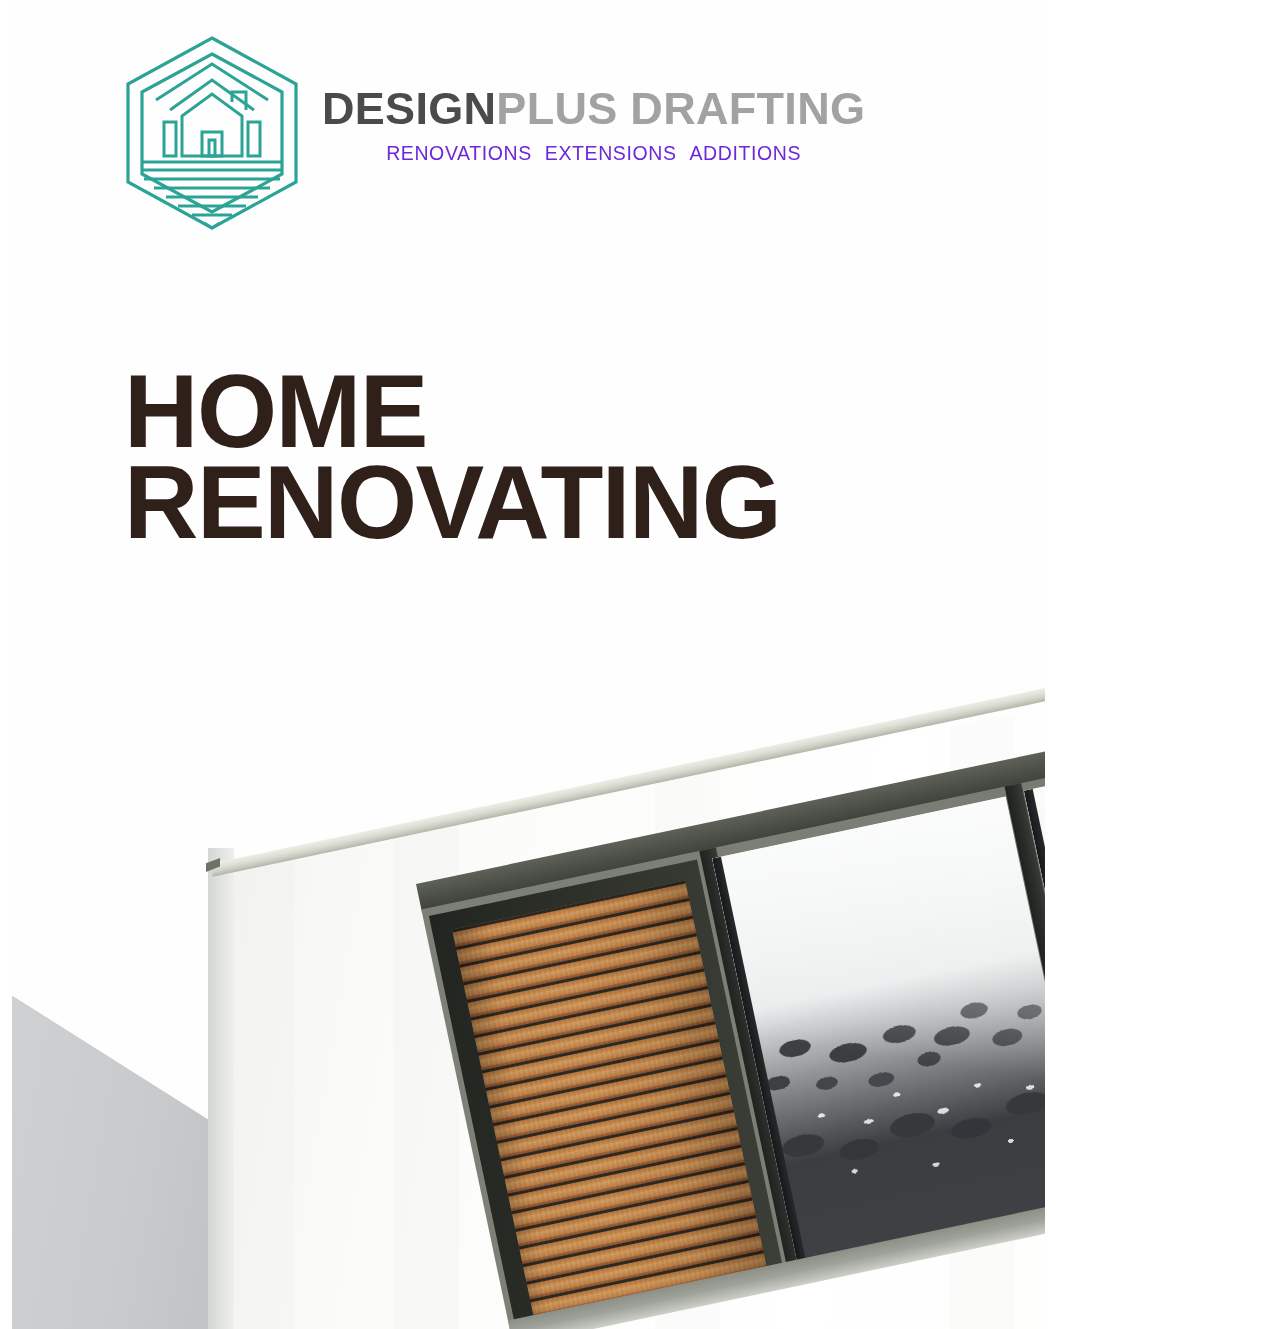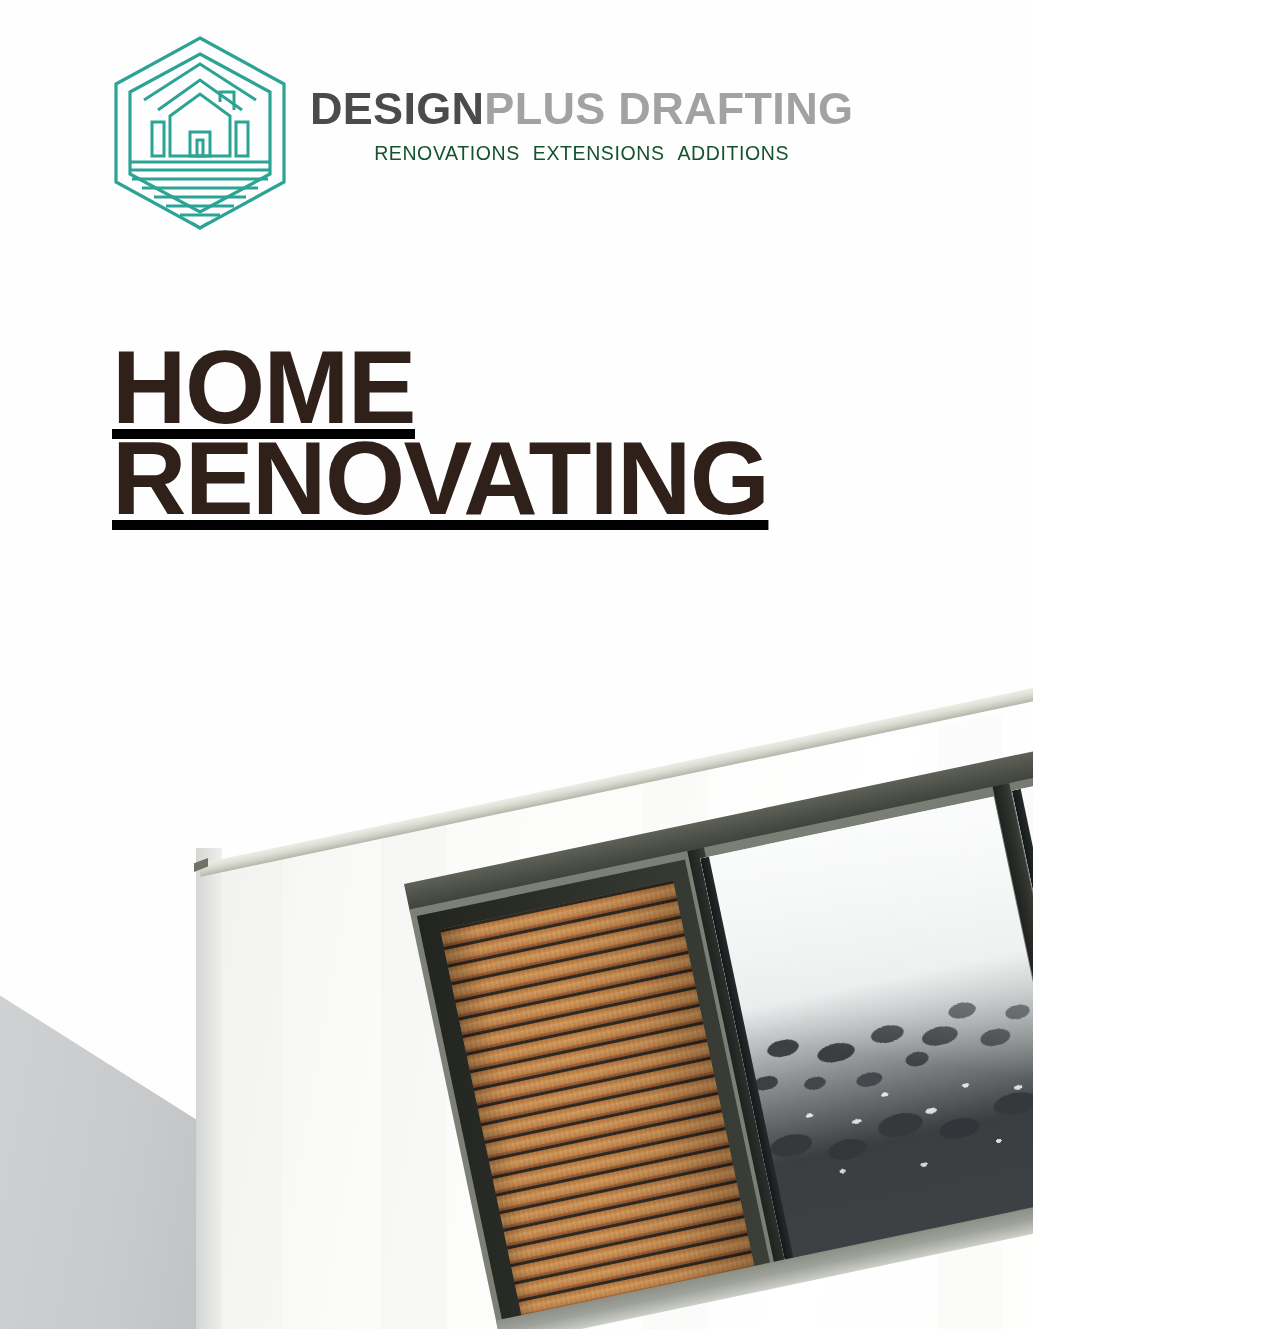--- a/index.html
+++ b/index.html
@@ -13,20 +13,21 @@
     font-family: "Liberation Sans", sans-serif;
   }
 
   
   #cover {
     position: relative;
     width: 1033px;
     height: 1329px;
     overflow: hidden;
     background: #fefefe;
+    margin-left: 12px;
   }
 
   
   .photo {
     position: absolute;
     inset: 0;
     overflow: hidden;
   }
 
   
@@ -274,37 +275,36 @@
     white-space: nowrap;
   }
   .wm-dark  { color: #4b4b4b; }
   .wm-light { color: #a2a2a2; font-weight: 600; }
   .logo-tagline {
     margin-top: 11px;
     font-family: "Liberation Sans", sans-serif;
     font-size: 19.5px;
     font-weight: 400;
     letter-spacing: 0.6px;
-    color: #14532d;
+    color: #6d28d9;
     white-space: nowrap;
     text-align: center;
   }
   .logo-tagline span { margin-right: 13px; }
   .logo-tagline span:last-child { margin-right: 0; }
 
   
   .headline {
     position: absolute;
     left: 112px;
-    top: 342px;
+    top: 366px;
     line-height: 0.885;
     font-family: "Liberation Sans", sans-serif;
     font-weight: 700;
     letter-spacing: -1.5px;
-    text-decoration: underline;
   }
   .headline .hl-line { display: block; white-space: nowrap; }
   .hl-1, .hl-2 { color: #30201a; font-size: 103px; }
   .hl-3 {
     color: #2bb0a3;
     font-size: 97px;
     letter-spacing: -0.5px;
     padding-top: 9px;
     display: block;
   }

